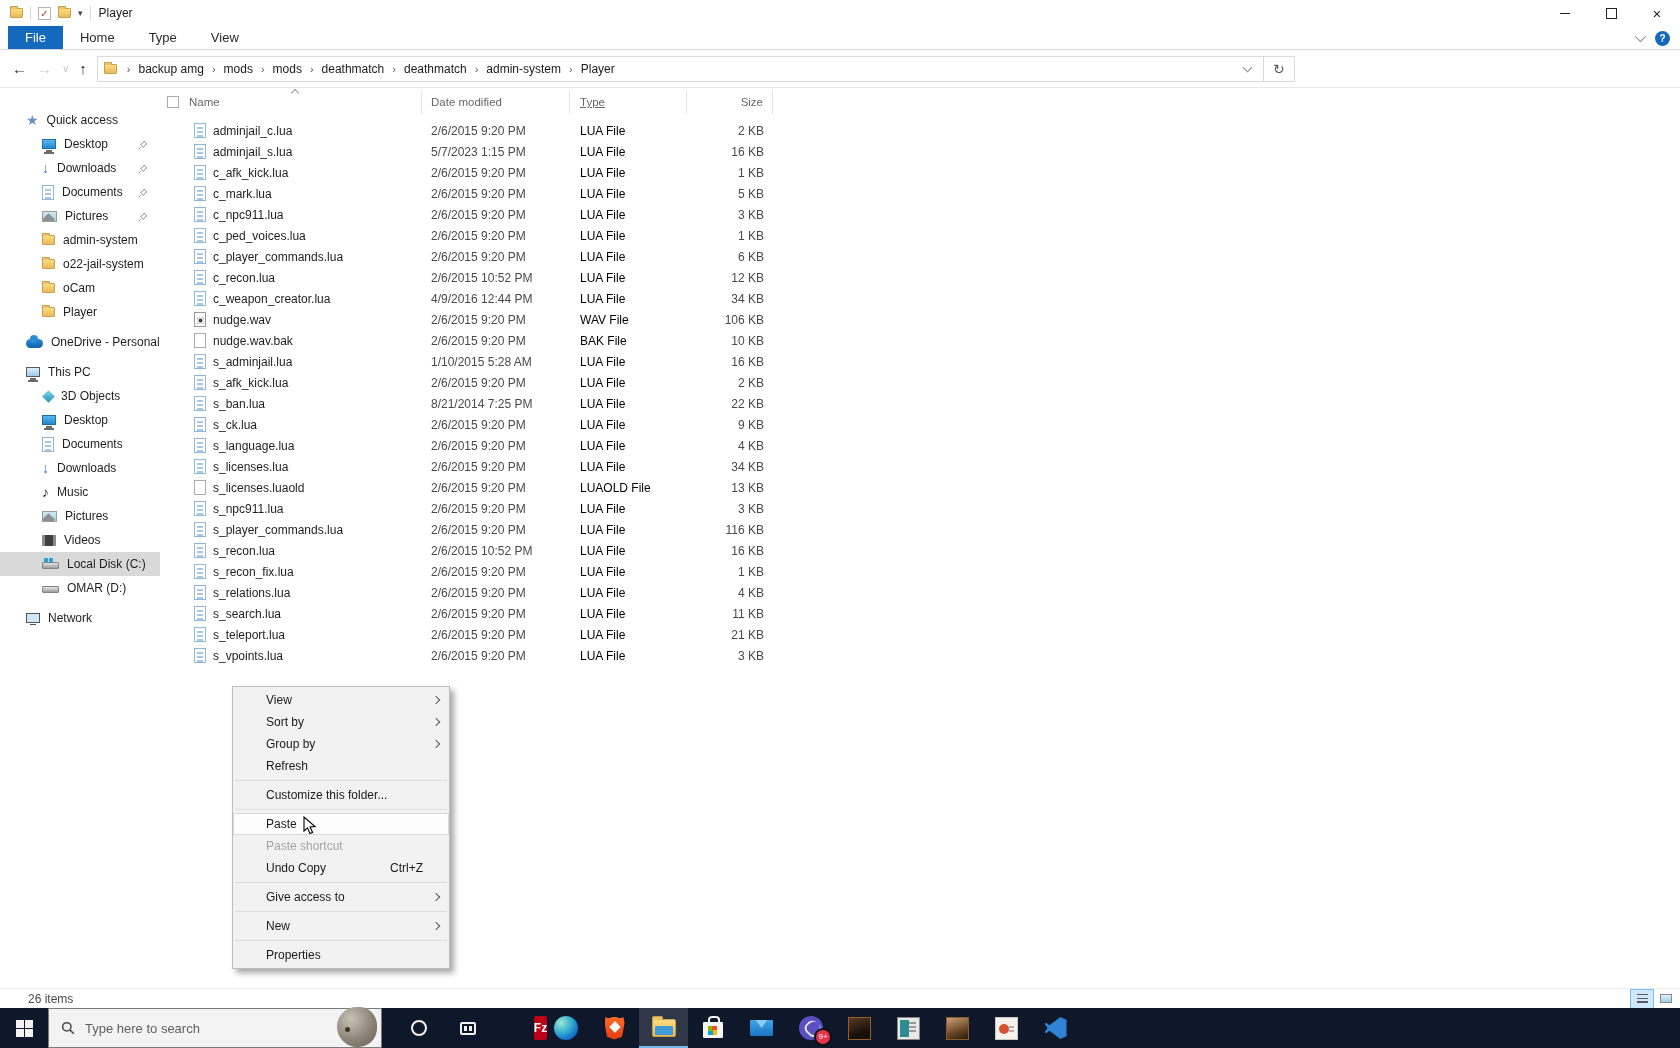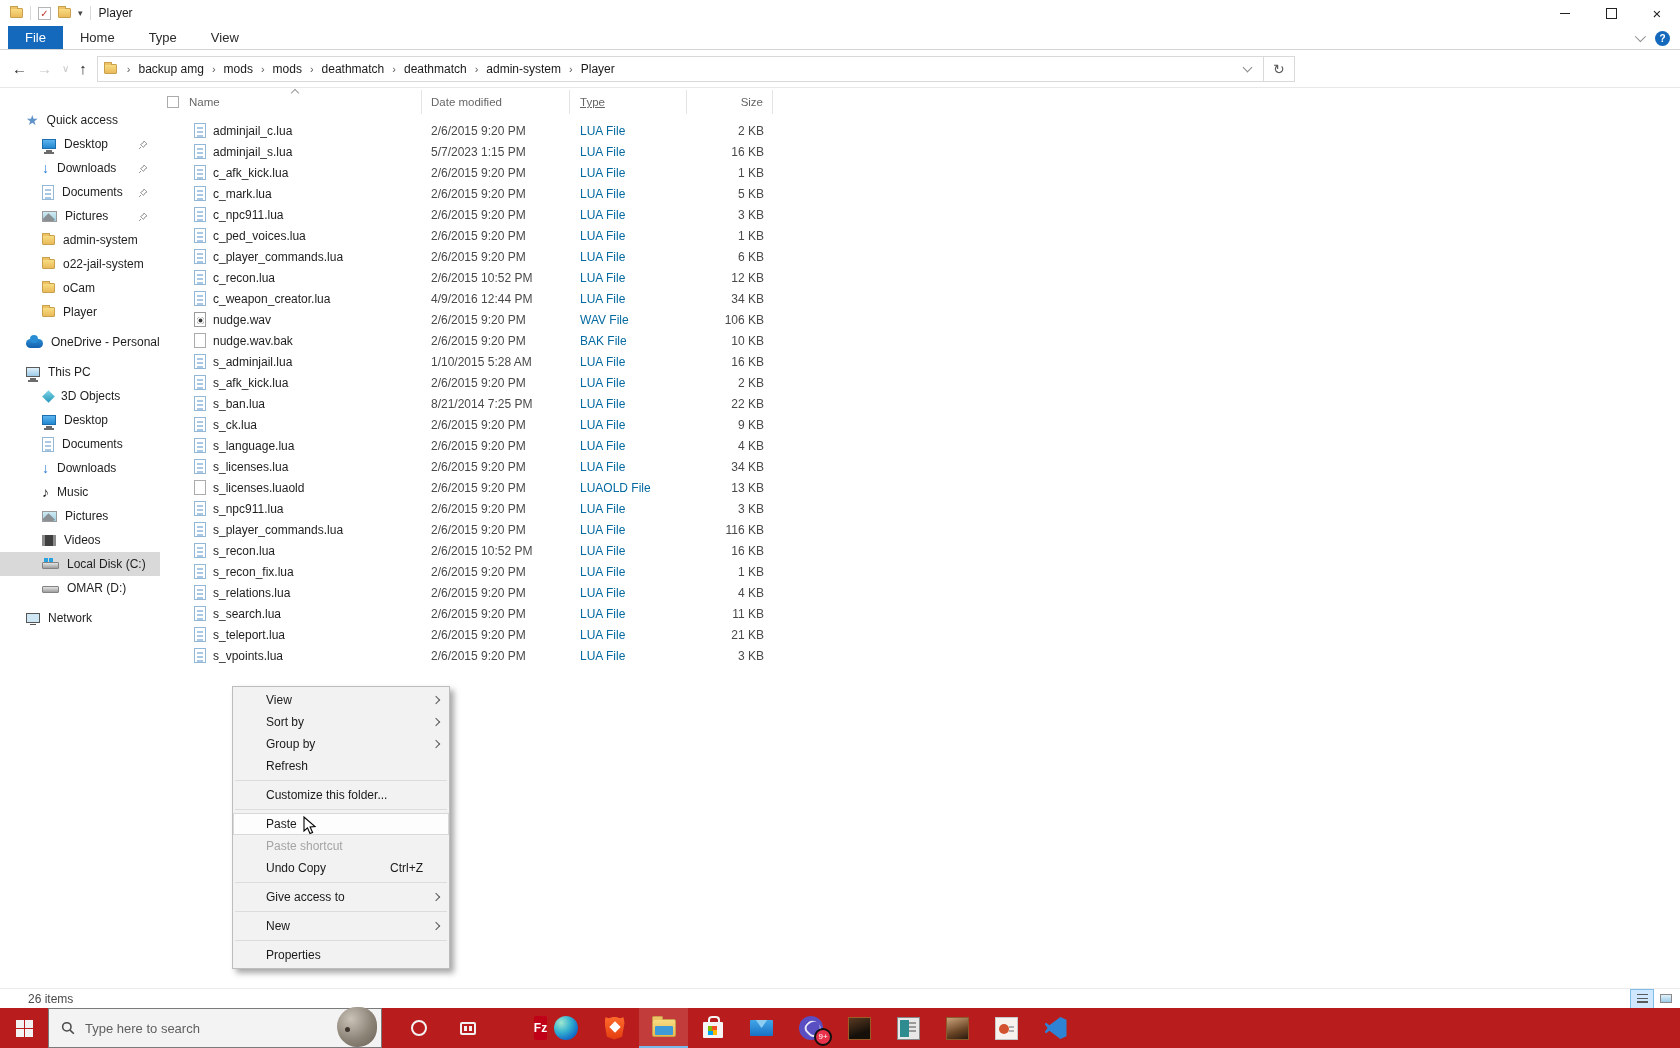--- a/index.html
+++ b/index.html
@@ -61,21 +61,21 @@
   .col-date { width:148px; padding-left:9px; }
   .col-type { width:117px; padding-left:10px;text-decoration:underline; }
   .col-size { width:86px; justify-content:flex-end; padding-right:9px; }
   .hdr-check { width:12px; height:12px; border:1px solid #ababab; background:#fff; }
   .sort-caret { position:absolute; left:132px; top:0px; width:6px; height:6px; border-left:1.3px solid #9a9a9a; border-top:1.3px solid #9a9a9a; transform:rotate(45deg); }
 
   .rows { padding-top:6px; }
   .frow { display:flex; height:21px; align-items:center; font-size:12px; }
   .fc-name { width:262px; padding-left:34px; display:flex; align-items:center; gap:7px; color:#1e1e1e; }
   .fc-date { width:148px; padding-left:9px; color:#494949; }
-  .fc-type { width:117px; padding-left:10px; color:#0369a1; }
+  .fc-type { width:117px; padding-left:10px; color:#000000; }
   .fc-size { width:86px; text-align:right; padding-right:9px; color:#494949; }
   .fname { white-space:nowrap; }
 
   
   .icon { display:inline-block; flex:0 0 auto; }
   .i-folder { width:15px; height:12px; background:linear-gradient(#f8dc82,#eaba5a); border:1px solid #c9a04e; border-radius:1px; position:relative; }
   .i-folder::before { content:""; position:absolute; top:-3px; left:-1px; width:6px; height:2px; background:#eec366; border:1px solid #c9a04e; border-bottom:none; border-radius:1px 1px 0 0; }
   .i-folder.sm { width:13px; height:10px; }
   .i-doc { width:12px; height:15px; background:#fff; border:1px solid #93b7d6; position:relative; }
   .i-doc::before { content:""; position:absolute; left:2px; right:2px; top:3px; height:2px; background:#a9c8e4; box-shadow:0 4px 0 #a9c8e4, 0 8px 0 #a9c8e4; }
@@ -112,21 +112,21 @@
 
   
   .statusbar { height:20px; border-top:1px solid #ececec; display:flex; align-items:center; font-size:12px; color:#4a4a4a; padding-left:28px; }
   .view-toggles { margin-left:auto; display:flex; margin-right:2px; }
   .vt { width:24px; height:20px; display:flex; align-items:center; justify-content:center; }
   .vt.active { background:#cfe8ff; box-shadow:inset 0 0 0 1px #7fbde8; }
   .vt-details { width:11px; height:9px; background:repeating-linear-gradient(#5a5a5a 0 1.5px, transparent 1.5px 3.75px); }
   .vt-thumb { width:12px; height:9px; border:1px solid #8a8a8a; background:linear-gradient(#dff0fa,#9ecbe8); }
 
   
-  .taskbar { height:40px; background:#b91c1c; display:flex; align-items:stretch; position:relative; }
+  .taskbar { height:40px; background:#0f172a; display:flex; align-items:stretch; position:relative; }
   .tb-start { width:48px; display:flex; align-items:center; justify-content:center; }
   .tb-search { width:334px; background:#f3f3f3; border:1px solid #7a7a7a; display:flex; align-items:center; gap:10px; padding-left:12px; position:relative; }
   .tb-search-text { font-size:13px; color:#5f5f5f; }
   .seal { position:absolute; right:4px; top:-2px; width:40px; height:40px; border-radius:50% 46% 48% 52%; background:radial-gradient(circle at 35% 30%, #c9c2b6, #8d8478 55%, #6a6156); }
   .seal::before { content:""; position:absolute; left:8px; top:20px; width:5px; height:5px; border-radius:50%; background:#3c362e; }
   .tb-icons { display:flex; margin-left:12px; }
   .tb-slot { width:49px; display:flex; align-items:center; justify-content:center; position:relative; }
   .tb-slot.active { background:rgba(255,255,255,0.14); box-shadow:inset 0 -2px 0 #76b9ed; }
   .ti-cortana { width:16px; height:16px; border:2px solid #f2f2f2; border-radius:50%; }
   .ti-taskview { width:16px; height:13px; border:2px solid #f2f2f2; border-radius:2px; position:relative; }

